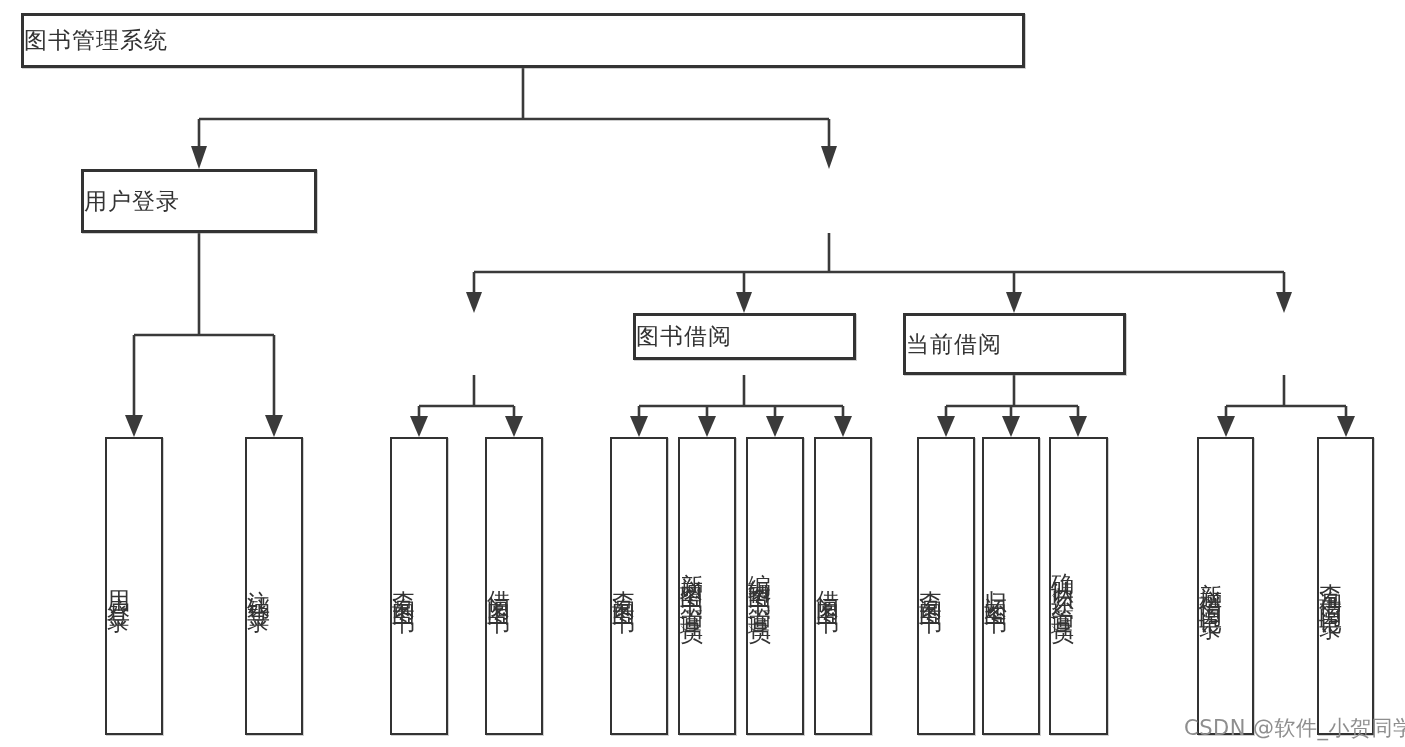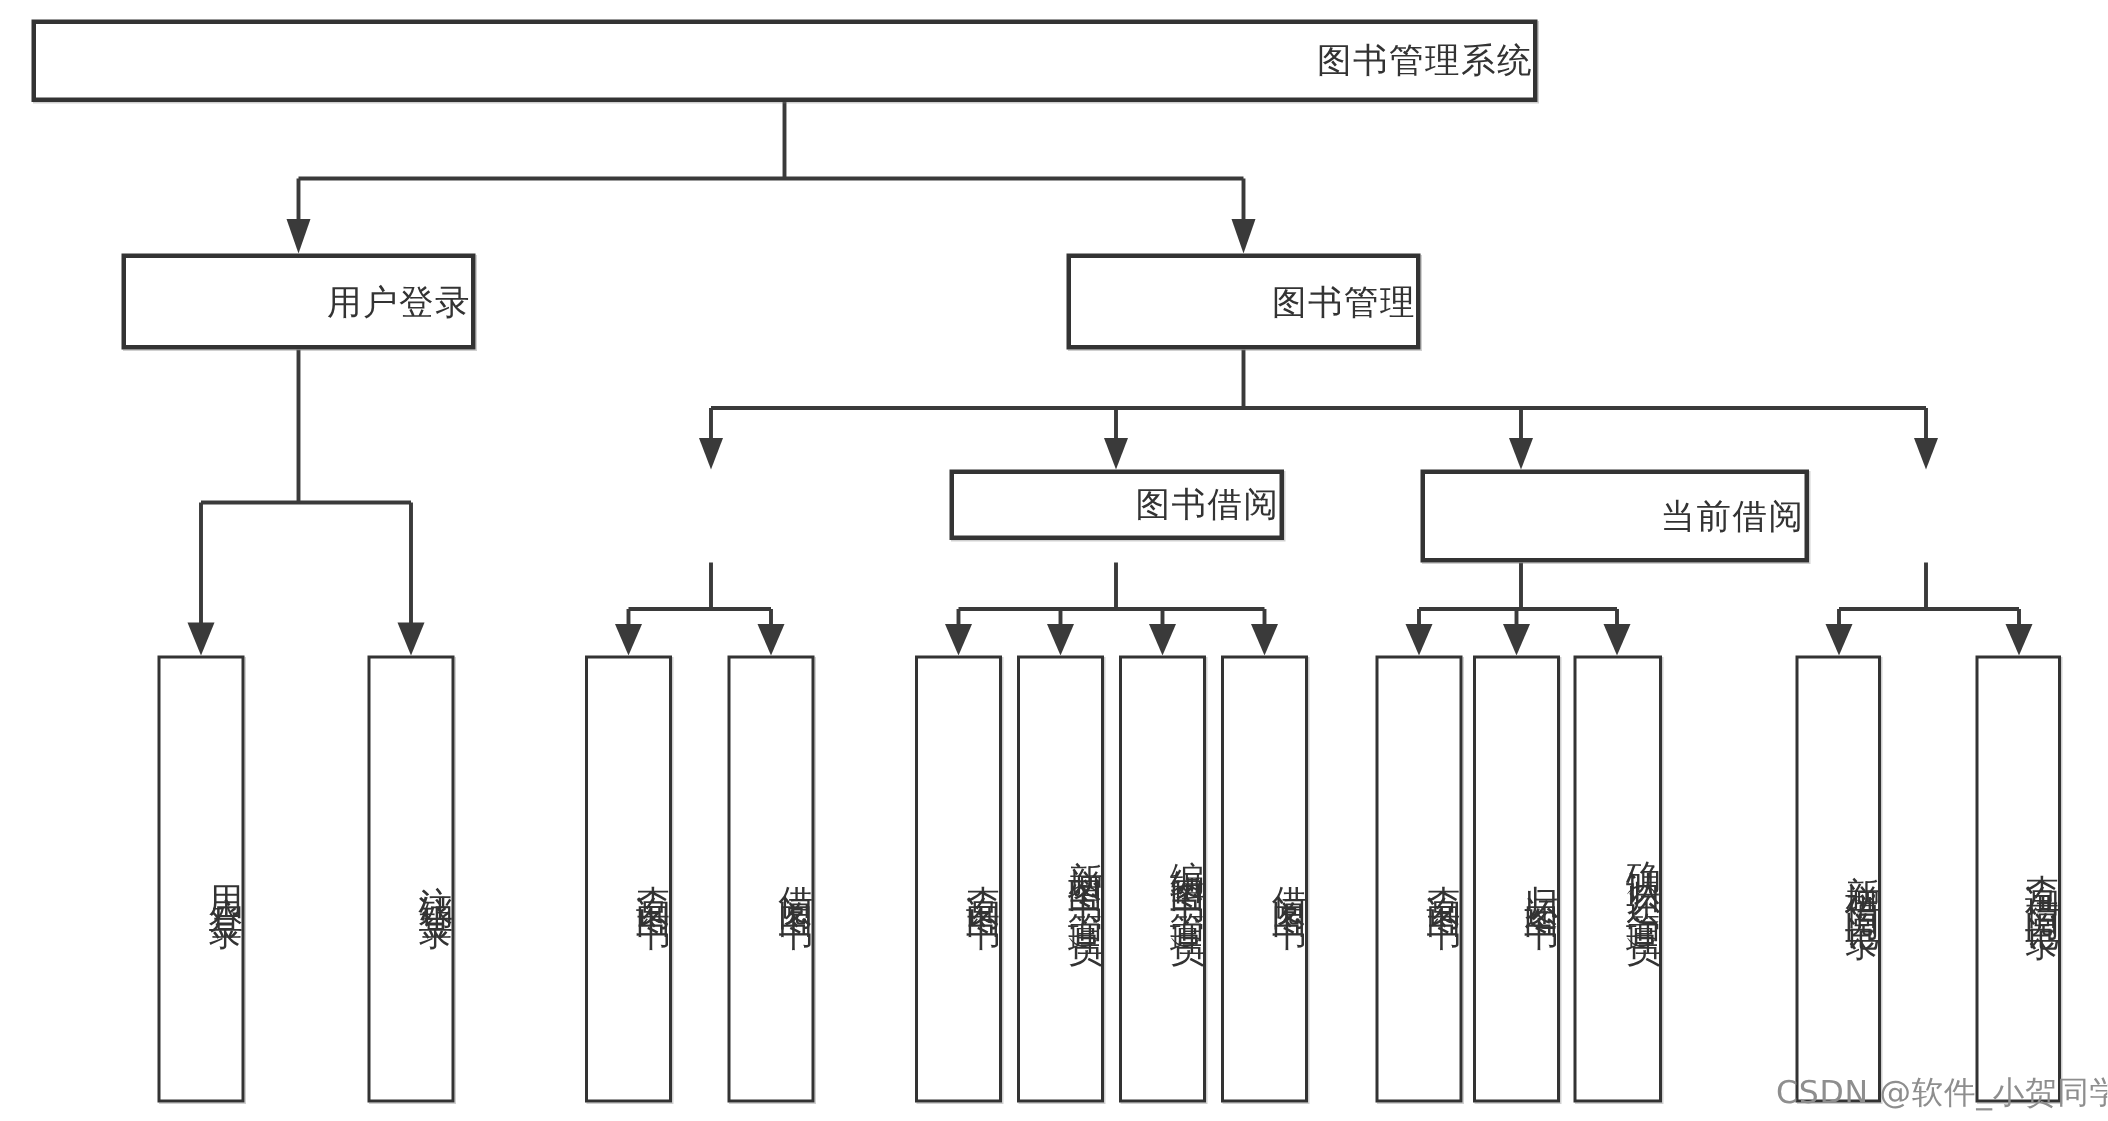--- a/index.html
+++ b/index.html
@@ -16,21 +16,21 @@
     left: 0; top: 0;
     z-index: 1;
   }
   .node {
     position: absolute;
     box-sizing: border-box;
     background: #ffffff;
     border: 3px solid #333333;
     display: flex;
     align-items: center;
-    justify-content: flex-end;
+    justify-content: flex-start;
     z-index: 2;
     box-shadow: 1px 1px 0 rgba(120,120,120,0.35);
   }
   .node .lbl {
     color: #333333;
     font-size: 23px;
     letter-spacing: 1px;
     white-space: nowrap;
   }
   .node.v { border-width: 2.5px; }
@@ -104,28 +104,25 @@
     </g>
   </svg>
 
   <div class="node" style="left:21px;top:13px;width:1004px;height:55px">
     <span class="lbl">图书管理系统</span>
   </div>
 
   <div class="node" style="left:81px;top:169px;width:236px;height:64px">
     <span class="lbl">用户登录</span>
   </div>
-  <div class="node" style="left:711px;top:169px;width:236px;height:64px">
-    <span class="lbl">图书管理</span>
-  </div>
 
   <div class="node" style="left:633px;top:313px;width:223px;height:47px">
     <span class="lbl">图书借阅</span>
   </div>
-  <div class="node" style="left:947px;top:313px;width:259px;height:62px">
+  <div class="node" style="left:903px;top:313px;width:223px;height:62px">
     <span class="lbl">当前借阅</span>
   </div>
 
   <div class="node v" style="left:105px;top:437px;width:58px;height:298px">
     <span class="lbl">用户登录</span>
   </div>
   <div class="node v" style="left:245px;top:437px;width:58px;height:298px">
     <span class="lbl">注销登录</span>
   </div>
 

